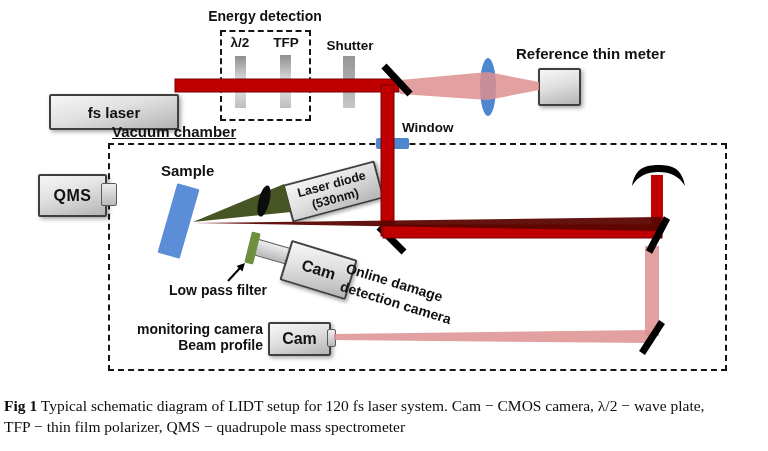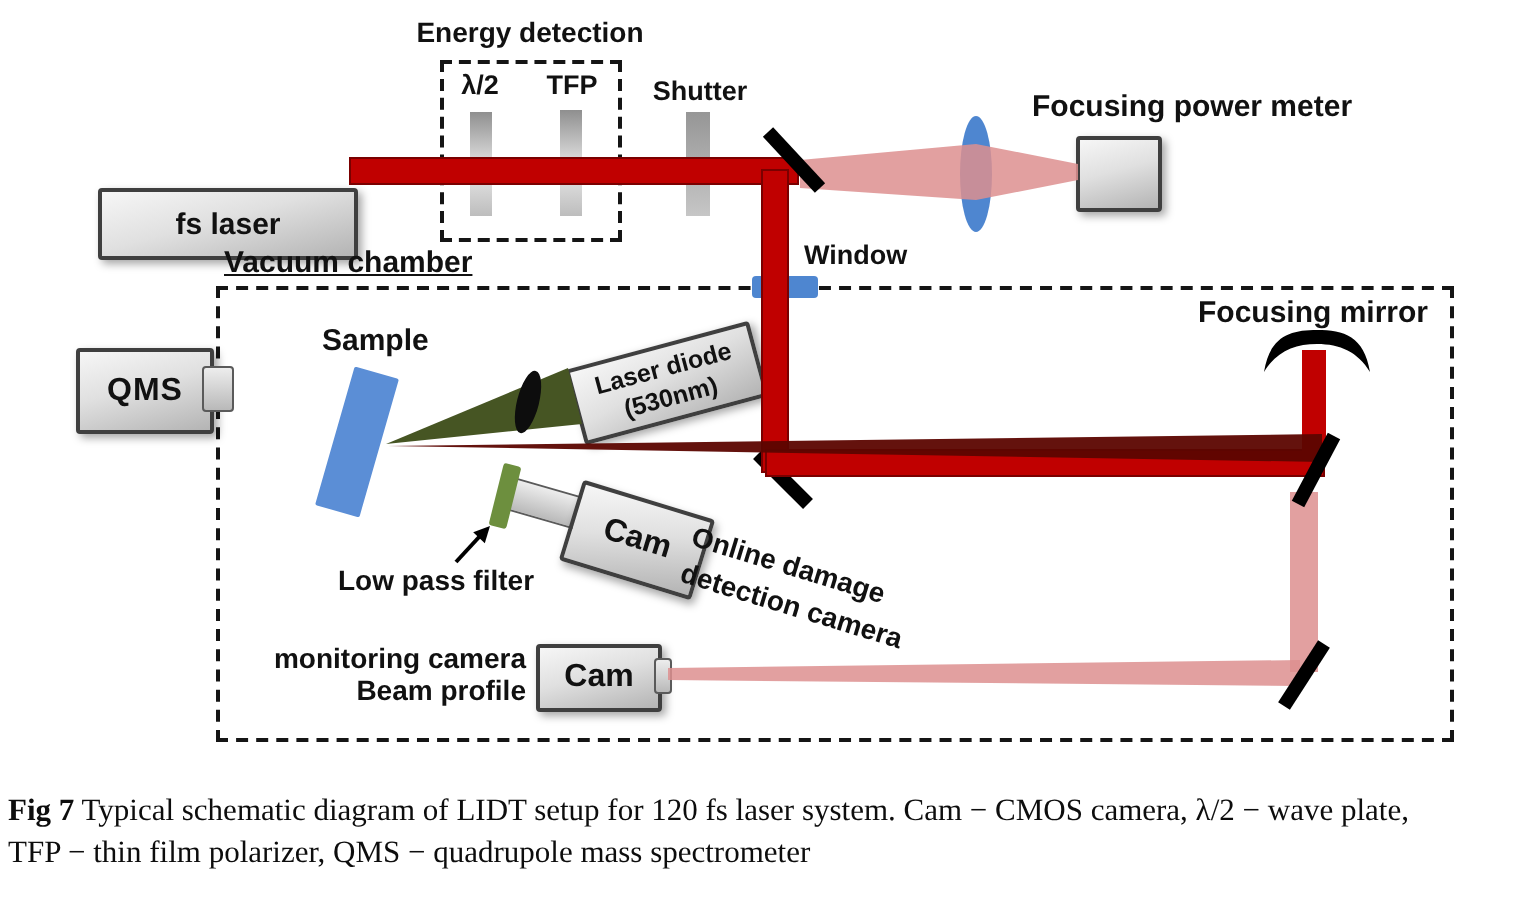--- a/index.html
+++ b/index.html
@@ -30,26 +30,25 @@
   </div>
 
   <div class="lbl" style="left:200px;top:9px;width:130px;text-align:center;">Energy detection</div>
   <div class="lbl" style="left:222px;top:36px;width:36px;text-align:center;font-size:13.5px;">λ/2</div>
   <div class="plate" style="left:235px;top:56px;width:11px;height:52px;"></div>
   <div class="lbl" style="left:268px;top:36px;width:36px;text-align:center;font-size:13.5px;">TFP</div>
   <div class="plate" style="left:280px;top:55px;width:11px;height:53px;"></div>
   <div class="lbl" style="left:325px;top:39px;width:50px;text-align:center;font-size:13.5px;">Shutter</div>
   <div class="plate" style="left:343px;top:56px;width:12px;height:52px;background:linear-gradient(180deg,#969696,#c6c6c6);"></div>
 
-  <div class="lbl" style="left:516px;top:46px;font-size:15px;">Focusing power meter</div>
+  <div class="lbl" style="left:516px;top:46px;font-size:15px;">Reference thin meter</div>
   <div class="metal" style="left:538px;top:68px;width:39px;height:34px;"></div>
 
   <div class="lbl" style="left:112px;top:124px;font-size:15px;text-decoration:underline;">Vacuum chamber</div>
   <div class="lbl" style="left:402px;top:121px;font-size:13.5px;">Window</div>
-  <div class="lbl" style="left:599px;top:149px;font-size:15px;">Focusing mirror</div>
 
   <div class="metal" style="left:38px;top:174px;width:65px;height:39px;font-size:16px;letter-spacing:.5px;">
     <span>QMS</span>
   </div>
   <div class="nub" style="left:101px;top:183px;width:14px;height:21px;"></div>
 
   <div class="lbl" style="left:161px;top:163px;font-size:15px;">Sample</div>
 
   <div class="metal rot" style="left:286px;top:172px;width:91px;height:35px;transform:rotate(-15deg);
        flex-direction:column;font-size:12.5px;line-height:1.2;">
@@ -71,21 +70,21 @@
   <div class="lbl" style="left:130px;top:321px;width:133px;text-align:right;line-height:1.15;">
     <div>monitoring camera</div>
     <div>Beam profile</div>
   </div>
   <div class="metal" style="left:268px;top:322px;width:59px;height:30px;font-size:16px;">
     <span>Cam</span>
   </div>
   <div class="nub" style="left:327px;top:329px;width:7px;height:16px;"></div>
 
   <div class="cap">
-    <div><b>Fig 7</b> <span>Typical schematic diagram of LIDT setup for 120 fs laser system.  Cam − CMOS camera, λ/2 − wave plate,</span></div>
+    <div><b>Fig 1</b> <span>Typical schematic diagram of LIDT setup for 120 fs laser system.  Cam − CMOS camera, λ/2 − wave plate,</span></div>
     <div>TFP − thin film polarizer, QMS − quadrupole mass spectrometer</div>
   </div>
 
   <svg class="overlay" width="768" height="451" viewBox="0 0 768 451">
 
     <rect x="167" y="185" width="23" height="72" rx="1" transform="rotate(16 178.5 221)" style="fill:var(--sample-blue,#5b8ed6)"></rect>
 
     <polygon points="193,222 284,184 291,212" style="fill:var(--beam-green,#465523)"></polygon>
     <ellipse cx="264" cy="201" rx="5.5" ry="16" transform="rotate(14 264 201)" fill="#0d0d0d"></ellipse>
 

